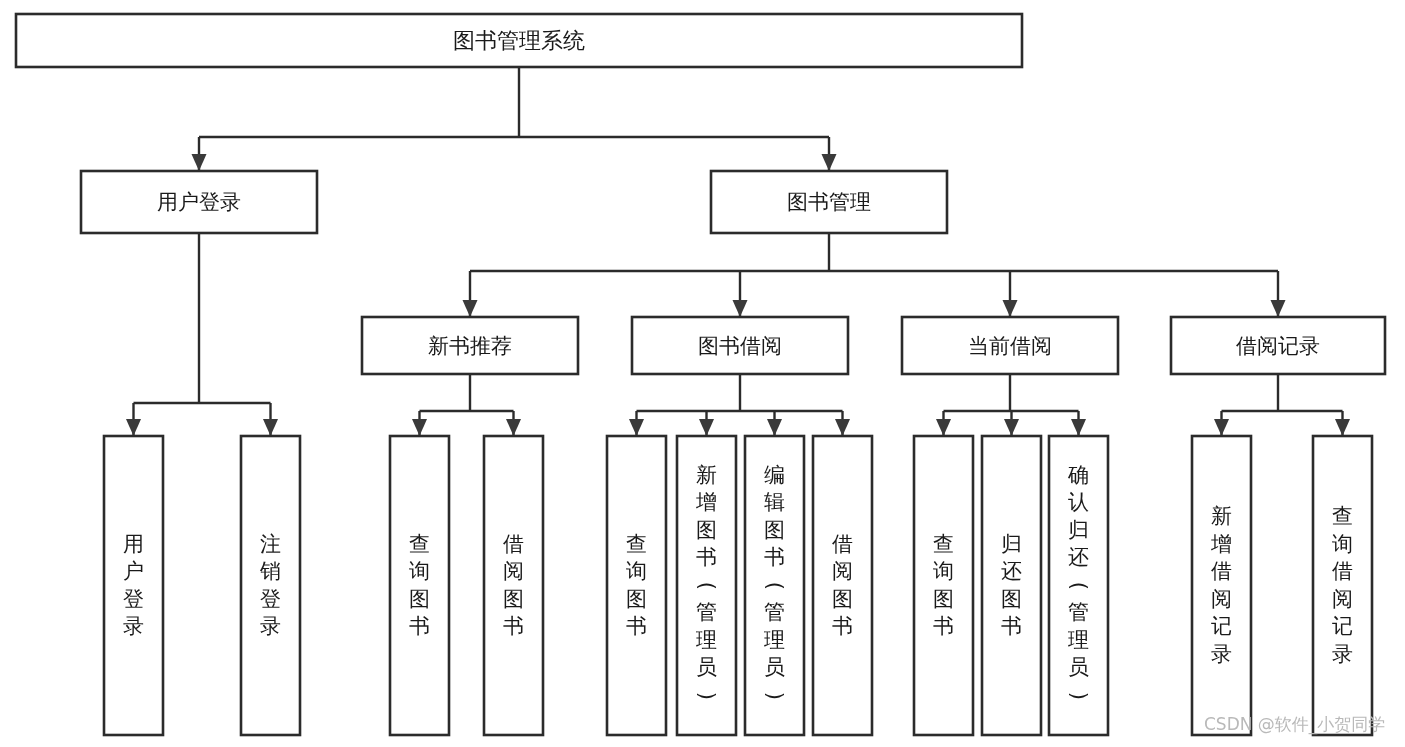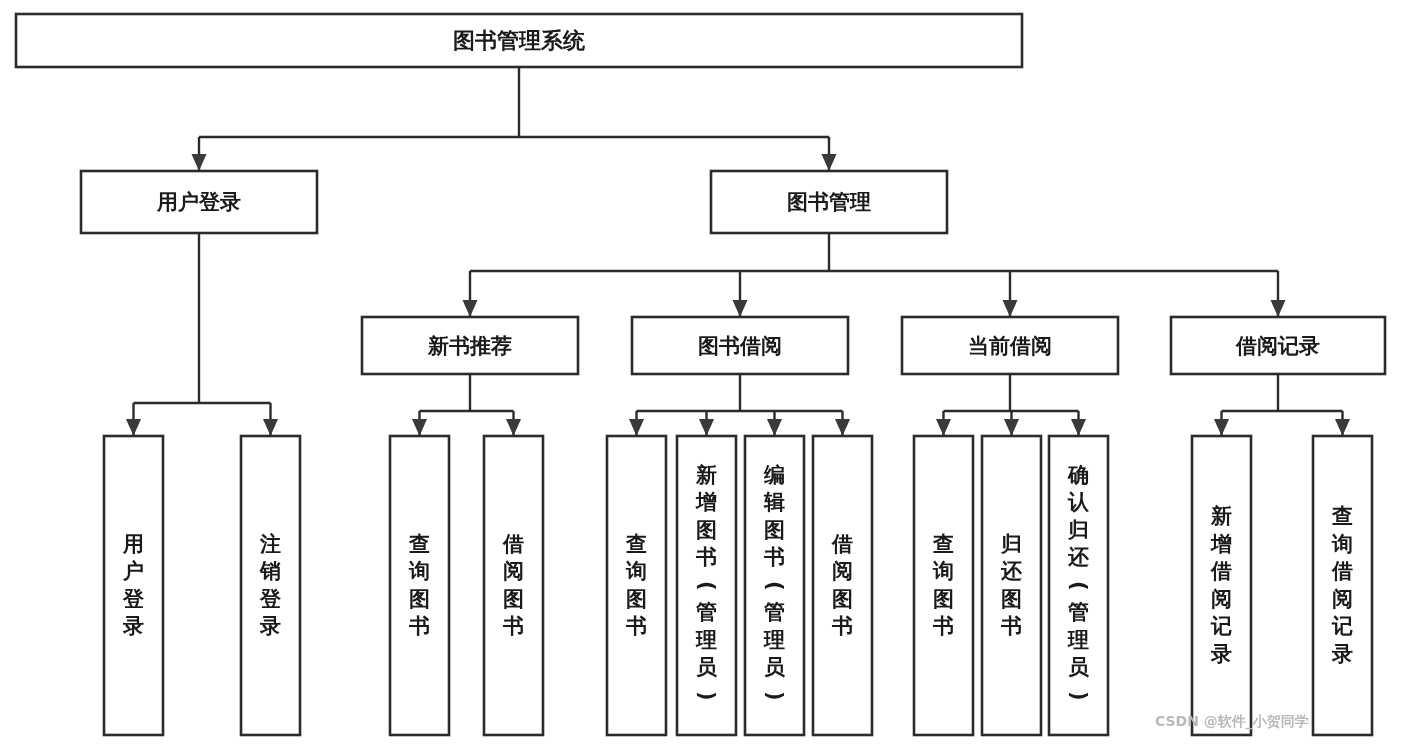--- a/index.html
+++ b/index.html
@@ -13,21 +13,20 @@
     font-family: "DejaVu Sans", "Liberation Sans", sans-serif;
     overflow: hidden;
     position: relative;
   }
   #diagram-root {
     position: absolute;
     left: 0;
     top: 0;
     width: 1405px;
     height: 747px;
-    font-weight: bold;
   }
   svg.flow {
     display: block;
     width: 1405px;
     height: 747px;
   }
   .node-rect {
     fill: #ffffff;
     stroke: #2b2b2b;
     stroke-width: 2.6;
@@ -67,24 +66,24 @@
   .vlabel span {
     display: block;
   }
   .vlabel span.rot {
     display: block;
     transform: rotate(90deg);
     transform-origin: center center;
   }
   .watermark {
     position: absolute;
-    left: 1155px;
+    left: 1204px;
     top: 713px;
     font-family: "DejaVu Sans", "Liberation Sans", sans-serif;
-    font-size: 14px;
+    font-size: 17px;
     color: #b9b9b9;
     white-space: nowrap;
     pointer-events: none;
   }
 </style>
 </head>
 <body>
 
 <div id="diagram-root">
   <svg class="flow" viewBox="0 0 1405 747">

